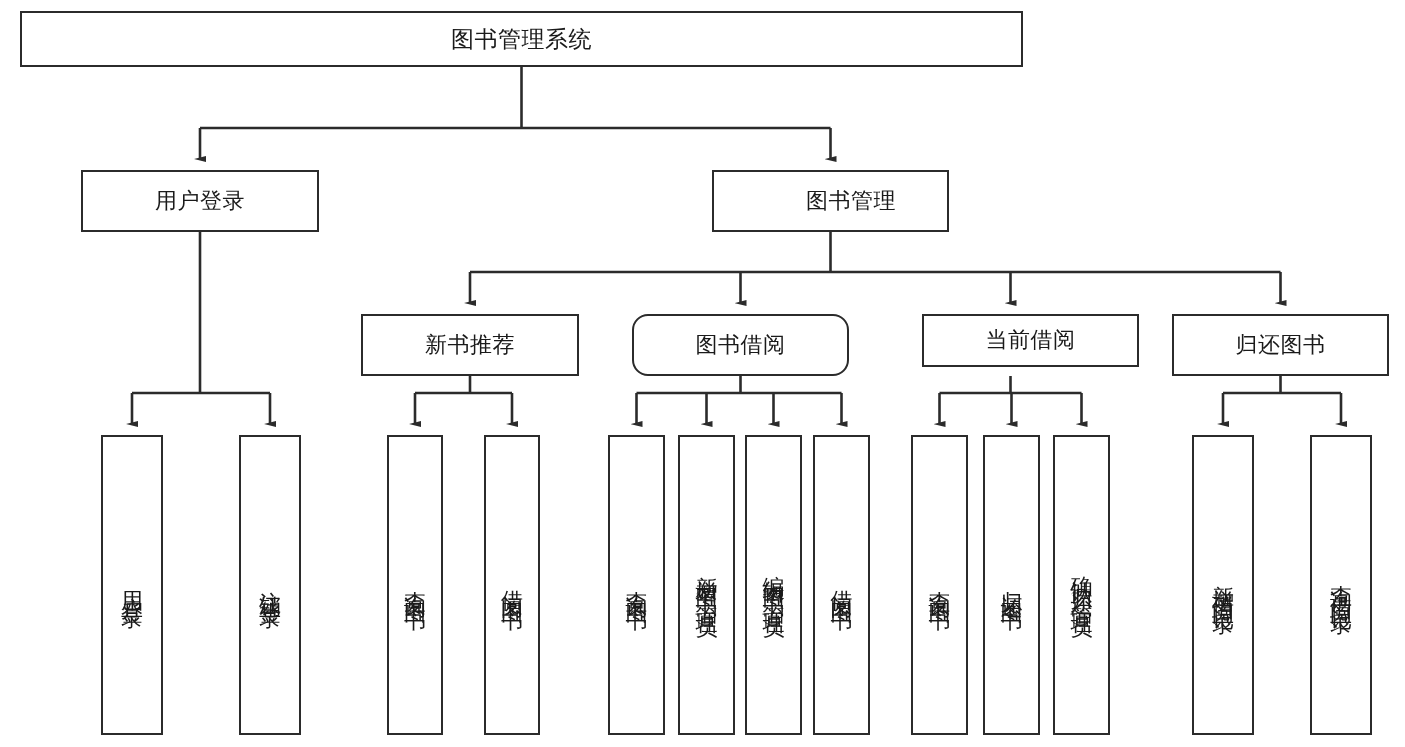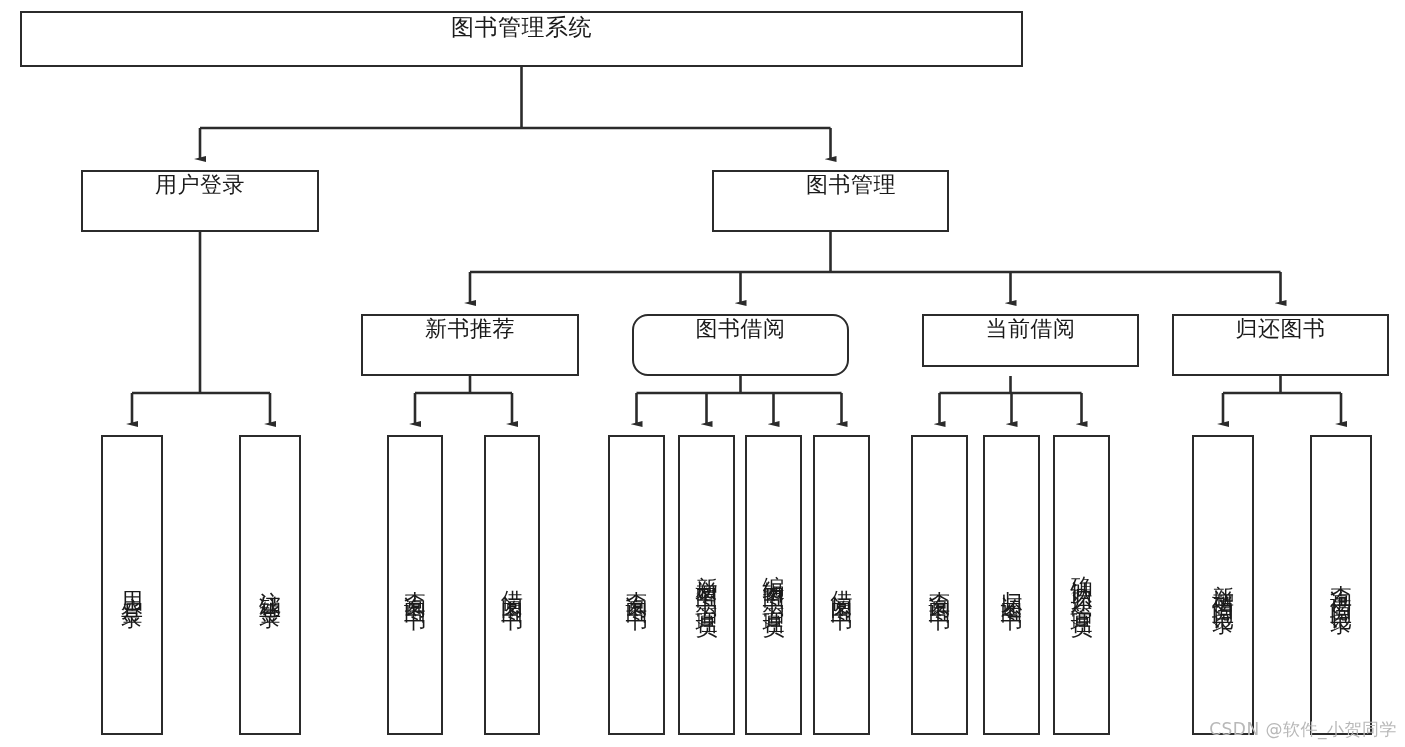--- a/index.html
+++ b/index.html
@@ -23,21 +23,21 @@
     top: 0;
     width: 1405px;
     height: 747px;
   }
   .node {
     position: absolute;
     box-sizing: border-box;
     background: #ffffff;
     border: 2px solid #2b2b2b;
     display: flex;
-    align-items: flex-start;
+    align-items: center;
     justify-content: center;
     color: #1a1a1a;
     z-index: 2;
   }
   .node-label {
     display: block;
     text-align: center;
     line-height: 1.22;
     letter-spacing: 0.5px;
     white-space: nowrap;
@@ -171,14 +171,13 @@
       <div class="node leaf" style="left: 1053px; top: 435px; width: 57px; height: 300px;">
         <span class="node-label">确认归还（管理员）</span>
       </div>
       <div class="node leaf" style="left: 1192px; top: 435px; width: 62px; height: 300px;">
         <span class="node-label">新增借阅记录</span>
       </div>
       <div class="node leaf" style="left: 1310px; top: 435px; width: 62px; height: 300px;">
         <span class="node-label">查询借阅记录</span>
       </div>
     </div>
-  <div id="watermark">CSDN @软件_小贺同学</div>
 </div>
 
 </body></html>

